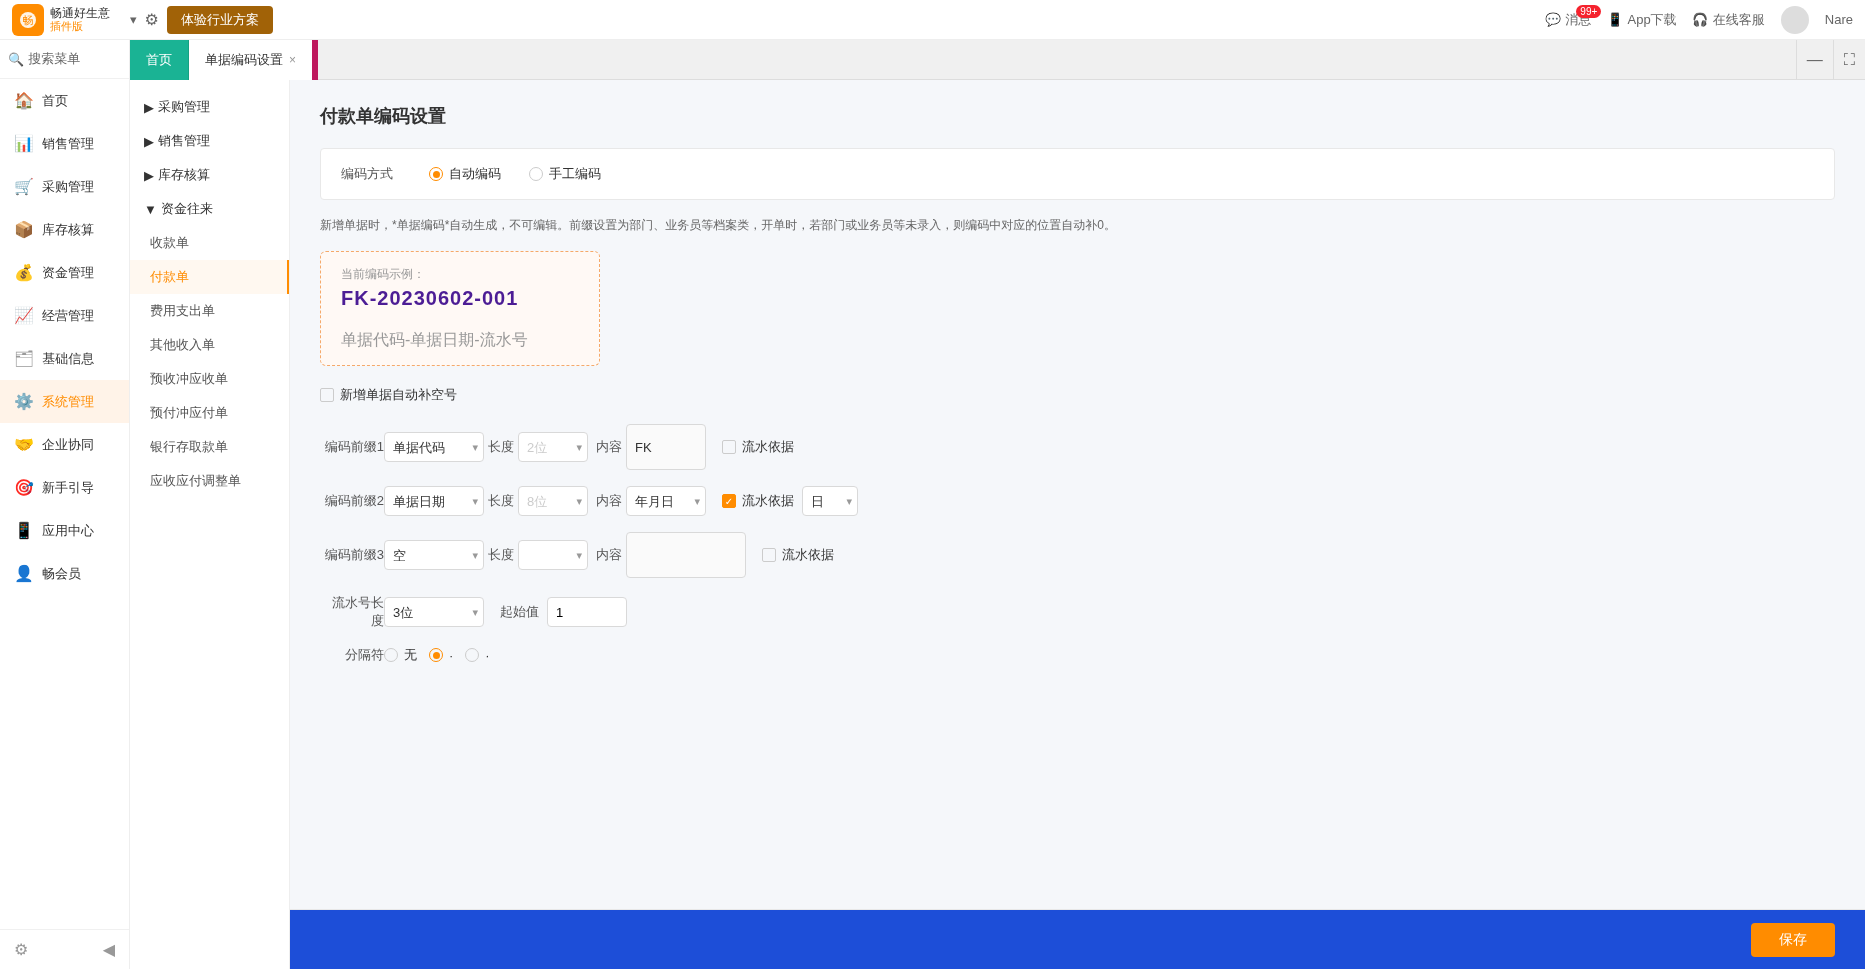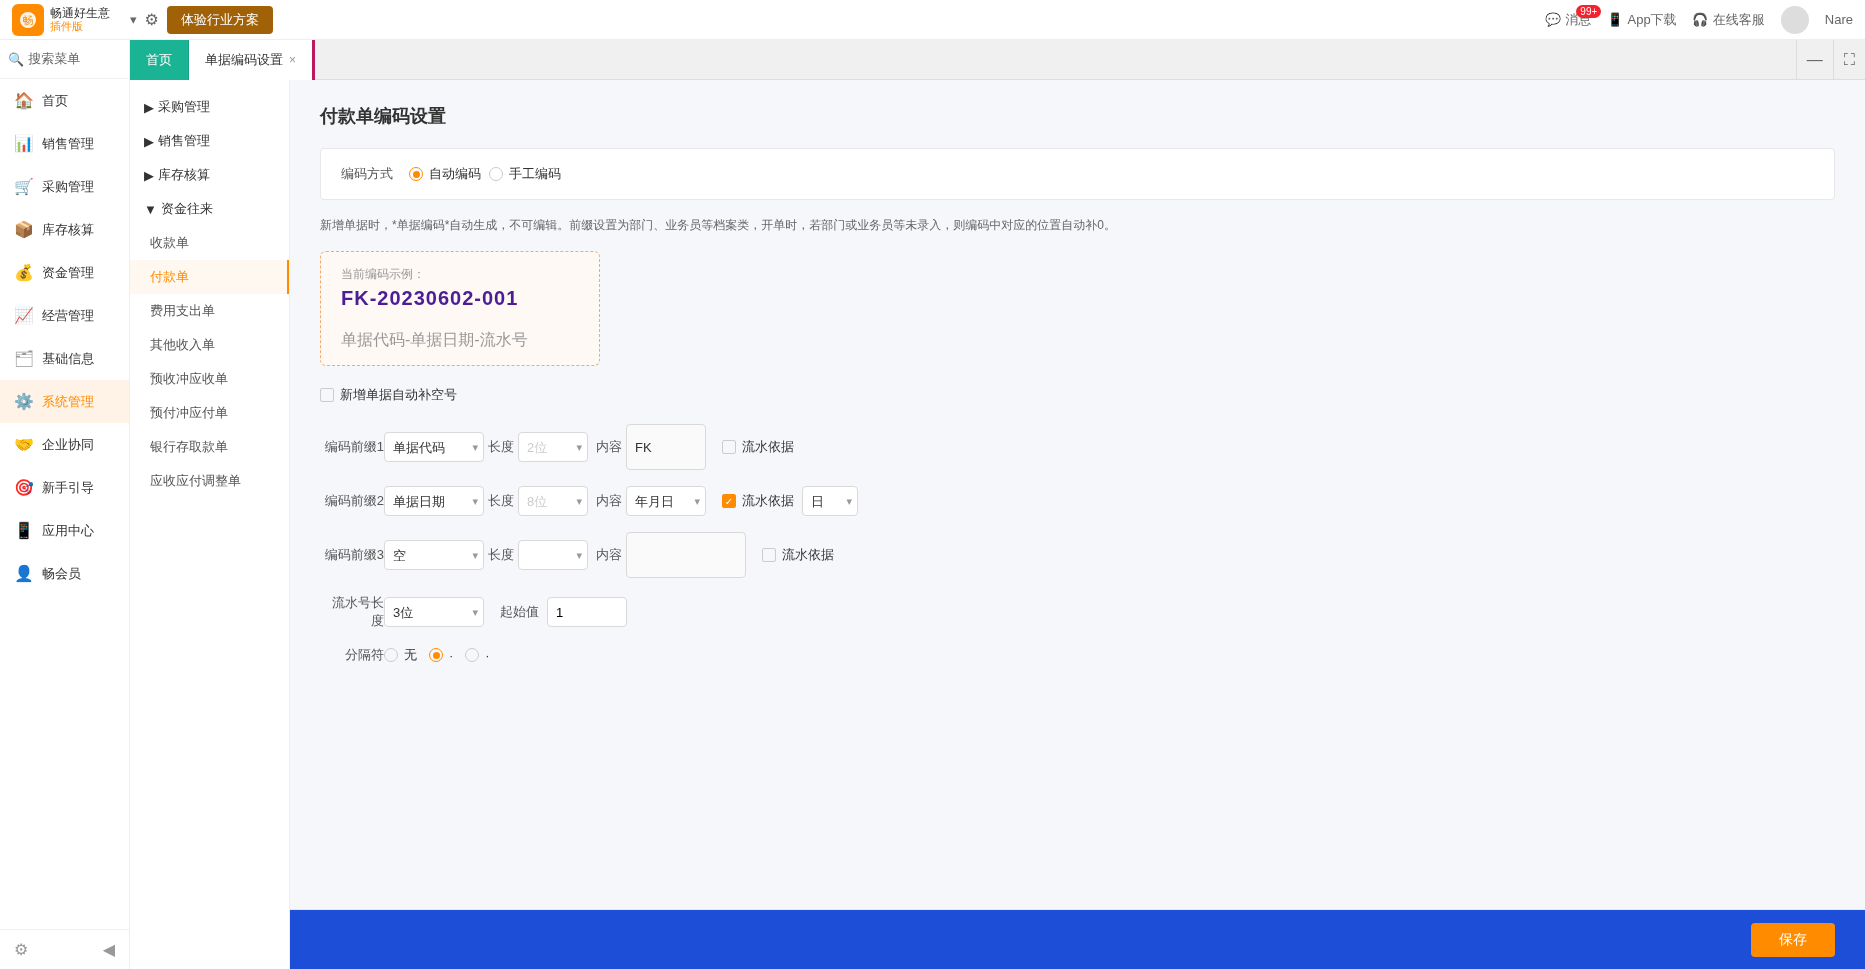--- a/index.html
+++ b/index.html
@@ -35,21 +35,21 @@
     .sidebar-item { display: flex; align-items: center; gap: 8px; padding: 12px 14px; cursor: pointer; color: #333; font-size: 13px; transition: background 0.2s; }
     .sidebar-item.active { background: #fff3e8; color: #ff8c00; }
     .sidebar-item .si-icon { font-size: 16px; color: #999; }
     .sidebar-item.active .si-icon { color: #ff8c00; }
     .sidebar-bottom { display: flex; align-items: center; justify-content: space-between; padding: 10px 14px; border-top: 1px solid #f0f0f0; }
     .sidebar-bottom-icon { color: #999; cursor: pointer; font-size: 16px; }
 
     
     .main { flex: 1; display: flex; flex-direction: column; overflow: hidden; }
     .tabbar { height: 40px; background: #f0f0f0; display: flex; align-items: center; border-bottom: 1px solid #ddd; padding: 0; }
-    .tab { display: flex; align-items: center; gap: 6px; padding: 0 16px; height: 40px; cursor: pointer; font-size: 13px; color: #333; border-right: 3px solid #be185d; }
+    .tab { display: flex; align-items: center; gap: 6px; padding: 0 16px; height: 40px; cursor: pointer; font-size: 13px; color: #333; border-right: 6px solid #be185d; }
     .tab.active { background: #fff; color: #333; font-weight: 500; }
     .tab-close { font-size: 12px; color: #999; cursor: pointer; }
     .tab-home { background: #1ab394; color: #fff; border-right: 1px solid #18a182; }
     .tab-expand-btns { margin-left: auto; display: flex; align-items: center; gap: 0; }
     .tab-expand-btn { padding: 0 10px; height: 40px; display: flex; align-items: center; color: #666; cursor: pointer; font-size: 16px; border-left: 1px solid #ddd; }
 
     
     .content { flex: 1; overflow-y: auto; display: flex; }
 
     
@@ -58,21 +58,21 @@
     .sub-menu-header { display: flex; align-items: center; gap: 4px; padding: 8px 14px; color: #333; font-size: 13px; cursor: pointer; }
     .sub-menu-item { padding: 8px 20px; color: #555; font-size: 13px; cursor: pointer; display: block; }
     .sub-menu-item.active { color: #ff8c00; background: #fff8f0; border-right: 2px solid #ff8c00; }
 
     
     .page-content { flex: 1; padding: 24px 30px; background: #f5f7fa; overflow-y: auto; }
     .page-title { font-size: 18px; font-weight: bold; color: #333; margin-bottom: 20px; }
 
     
     .section-card { background: #fff; border-radius: 4px; border: 1px solid #e8e8e8; padding: 16px 20px; margin-bottom: 16px; }
-    .radio-group { display: flex; align-items: center; gap: 8px; }
+    .radio-group { display: flex; align-items: center; gap: 28px; }
     .radio-item { display: flex; align-items: center; gap: 6px; cursor: pointer; font-size: 13px; color: #333; }
     .radio-circle { width: 14px; height: 14px; border-radius: 50%; border: 1.5px solid #ccc; display: flex; align-items: center; justify-content: center; }
     .radio-circle.checked { border-color: #ff8c00; }
     .radio-inner { width: 7px; height: 7px; border-radius: 50%; background: #ff8c00; }
 
     
     .info-text { font-size: 12px; color: #666; margin-bottom: 16px; line-height: 1.6; }
 
     
     .code-example-box { background: #fff9f5; border: 1.5px dashed #f5a96a; border-radius: 6px; padding: 14px 20px; margin-bottom: 20px; display: inline-block; min-width: 280px; }

